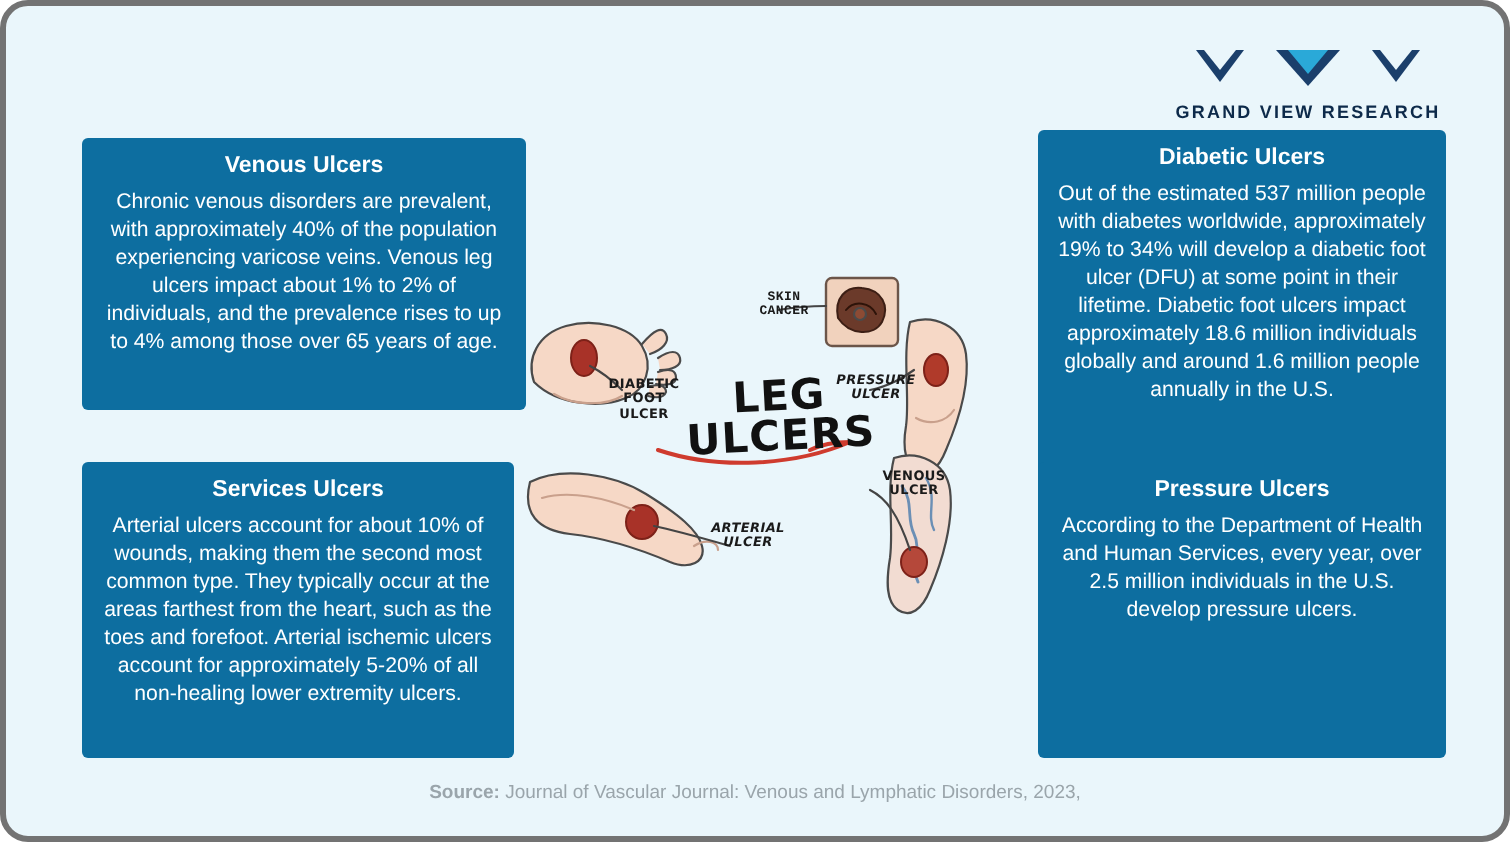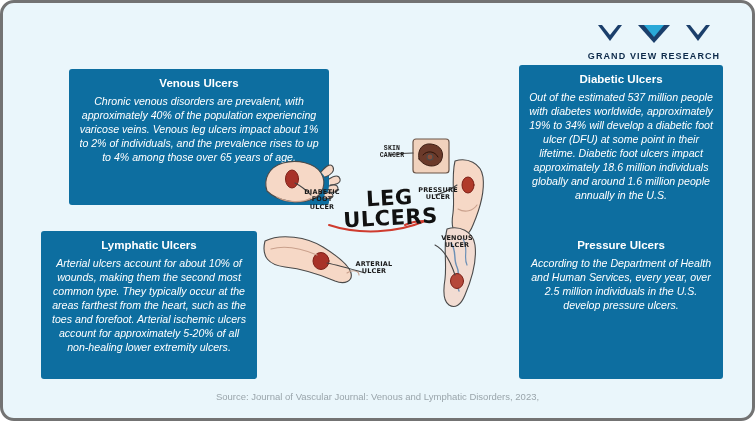--- a/index.html
+++ b/index.html
@@ -55,24 +55,23 @@
   }
   .card-title {
     font-size: 11.5px;
     font-weight: bold;
     margin-bottom: 4px;
     line-height: 1.2;
   }
   .card-body {
     font-size: 10.6px;
     line-height: 1.32;
-    font-style: italic;
-  }
-
-  #card-venous   { left: 38px;  top: 66px;  width: 260px; height: 136px; margin-left: 28px; }
+  }
+
+  #card-venous   { left: 38px;  top: 66px;  width: 222px; height: 136px; }
   #card-arterial { left: 38px;  top: 228px; width: 216px; height: 148px; }
   #card-diabetic { left: 516px; top: 62px;  width: 204px; height: 195px; }
   #card-pressure { left: 516px; top: 228px; width: 204px; height: 148px; }
 
   
   #illustration {
     position: absolute;
     left: 256px;
     top: 130px;
     width: 258px;
@@ -97,38 +96,38 @@
     font-family: "DejaVu Sans", sans-serif;
     font-size: 6.5px;
     font-weight: bold;
     color: #1a1a1a;
     line-height: 1.15;
     text-align: center;
     letter-spacing: .2px;
   }
   #lbl-skin     { left: 110px; top: 12px;  width: 46px; font-family: Liberation Mono, monospace; }
   #lbl-diabetic { left: 28px;  top: 56px;  width: 44px; margin-left: 13px; }
-  #lbl-pressure { left: 156px; top: 54px;  width: 46px; }
+  #lbl-pressure { left: 156px; top: 54px;  width: 46px; font-style: italic; }
   #lbl-venous   { left: 176px; top: 102px; width: 44px; }
-  #lbl-arterial { left: 92px;  top: 128px; width: 46px; }
+  #lbl-arterial { left: 92px;  top: 128px; width: 46px; font-style: italic; }
 
   .sketch { position: absolute; left: 0; top: 0; }
 
   
   #source {
     position: absolute;
     left: 0;
     right: 0;
     bottom: 14px;
     text-align: center;
     font-size: 9.5px;
     line-height: 1.45;
     color: #9aa5ab;
   }
-  #source .src-label { font-weight: normal; }
+  #source .src-label { font-weight: bold; }
 </style>
 </head>
 <body>
 
 <div id="infographic">
 
   <div class="logo-block">
     <svg class="logo-mark" width="120" height="26" viewBox="0 0 120 26">
       <path d="M4 4 L28 4 L16 20 Z" fill="#1b3f6b"></path>
       <path d="M8 4 L24 4 L16 14 Z" fill="#eaf6fb"></path>
@@ -139,21 +138,21 @@
     </svg>
     <div class="logo-text">GRAND VIEW RESEARCH</div>
   </div>
 
   <div class="card" id="card-venous">
     <div class="card-title">Venous Ulcers</div>
     <div class="card-body">Chronic venous disorders are prevalent, with approximately 40% of the population experiencing varicose veins. Venous leg ulcers impact about 1% to 2% of individuals, and the prevalence rises to up to 4% among those over 65 years of age.</div>
   </div>
 
   <div class="card" id="card-arterial">
-    <div class="card-title">Lymphatic Ulcers</div>
+    <div class="card-title">Services Ulcers</div>
     <div class="card-body">Arterial ulcers account for about 10% of wounds, making them the second most common type. They typically occur at the areas farthest from the heart, such as the toes and forefoot. Arterial ischemic ulcers account for approximately 5-20% of all non-healing lower extremity ulcers.</div>
   </div>
 
   <div class="card" id="card-diabetic">
     <div class="card-title">Diabetic Ulcers</div>
     <div class="card-body">Out of the estimated 537 million people with diabetes worldwide, approximately 19% to 34% will develop a diabetic foot ulcer (DFU) at some point in their lifetime. Diabetic foot ulcers impact approximately 18.6 million individuals globally and around 1.6 million people annually in the U.S.</div>
   </div>
 
   <div class="card" id="card-pressure">
     <div class="card-title">Pressure Ulcers</div>

